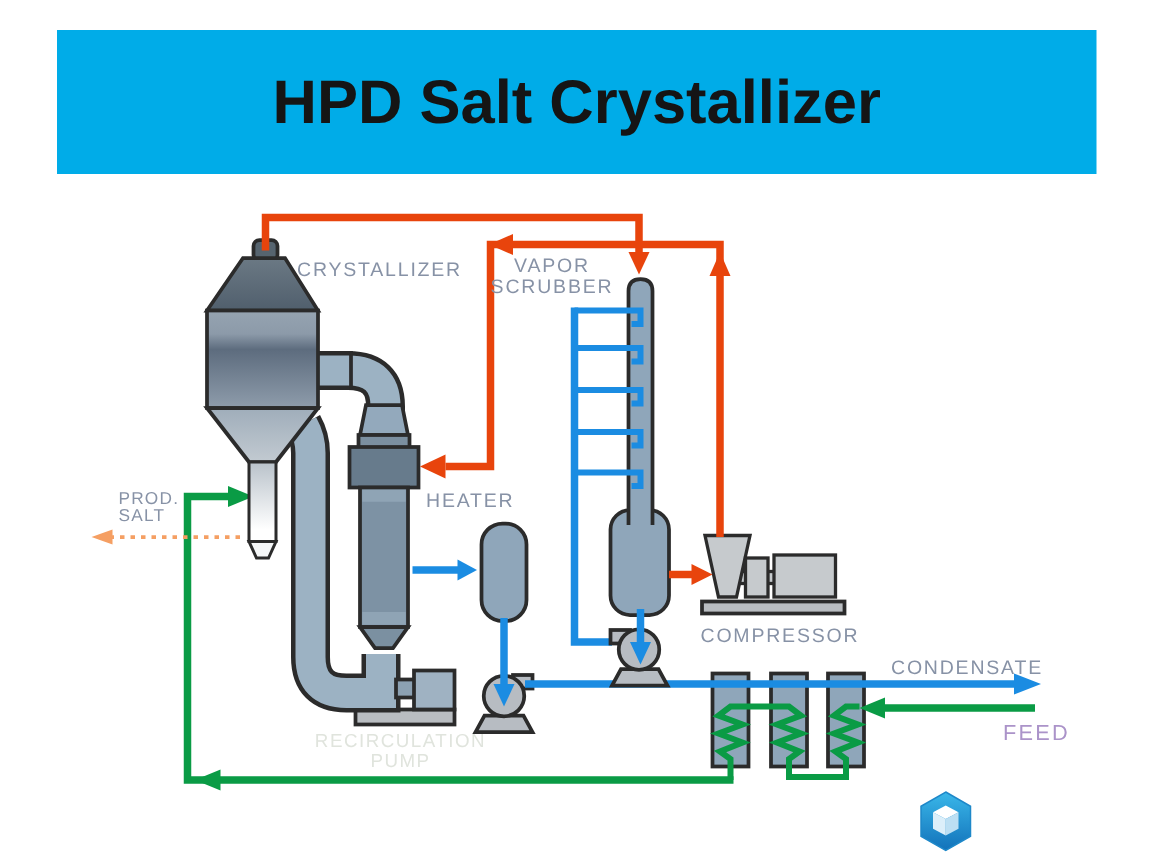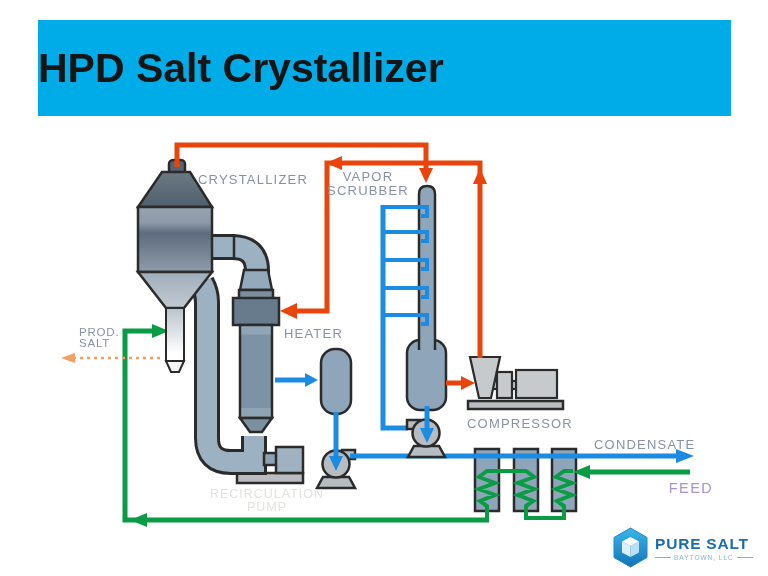--- a/index.html
+++ b/index.html
@@ -1,19 +1,19 @@
 <!DOCTYPE html>
 <html><head>
 <meta charset="utf-8">
 <style>
   html,body{margin:0;padding:0;}
   body{width:768px;height:576px;position:relative;background:#ffffff;overflow:hidden;
        font-family:"Liberation Sans", sans-serif;}
   .banner{position:absolute;left:38px;top:20px;width:693px;height:96px;background:#00ACE8;
-          display:flex;align-items:center;}
+          display:flex;align-items:center;justify-content:center;}
   .banner h1{margin:0;font-size:41px;font-weight:600;color:#151515;letter-spacing:0px;}
   .diagram{position:absolute;left:0;top:0;}
   svg text{font-family:"Liberation Sans", sans-serif;}
   .eq-label{fill:#8792A6;font-size:13px;letter-spacing:1.2px;}
   .sm-label{fill:#8792A6;font-size:11.5px;letter-spacing:0.8px;}
   .feed-label{fill:#AB93C9;font-size:14.5px;letter-spacing:1.5px;}
   .faint-label{fill:#E0E4DD;font-size:12.5px;letter-spacing:1px;}
   .pipe-o{stroke:#2B2B2B;stroke-width:26;fill:none;}
   .pipe-i{stroke:#9CB2C3;stroke-width:20;fill:none;}
   .oline{stroke:#E8440C;stroke-width:5;fill:none;}
@@ -183,21 +183,13 @@
     <defs>
       <linearGradient id="hexG2" x1="0" y1="0" x2="0" y2="1">
         <stop offset="0%" stop-color="#3AB7E9"></stop>
           <stop offset="100%" stop-color="#1272BA"></stop>
       </linearGradient>
     </defs>
     <polygon points="18.5,10 27,14.5 18.5,19 10,14.5" fill="#FFFFFF"></polygon>
     <polygon points="10,14.5 18.5,19 18.5,30 10,25.5" fill="#DCEFFA"></polygon>
     <polygon points="27,14.5 18.5,19 18.5,30 27,25.5" fill="#BCDFF3"></polygon>
   </svg>
-  <div class="logo-text">
-    <span class="logo-name">PURE SALT</span>
-    <span class="logo-sub">
-      <span class="rule"></span>
-      <span class="subtext">BAYTOWN, LLC</span>
-      <span class="rule"></span>
-    </span>
-  </div>
 </div>
 
 </body></html>

